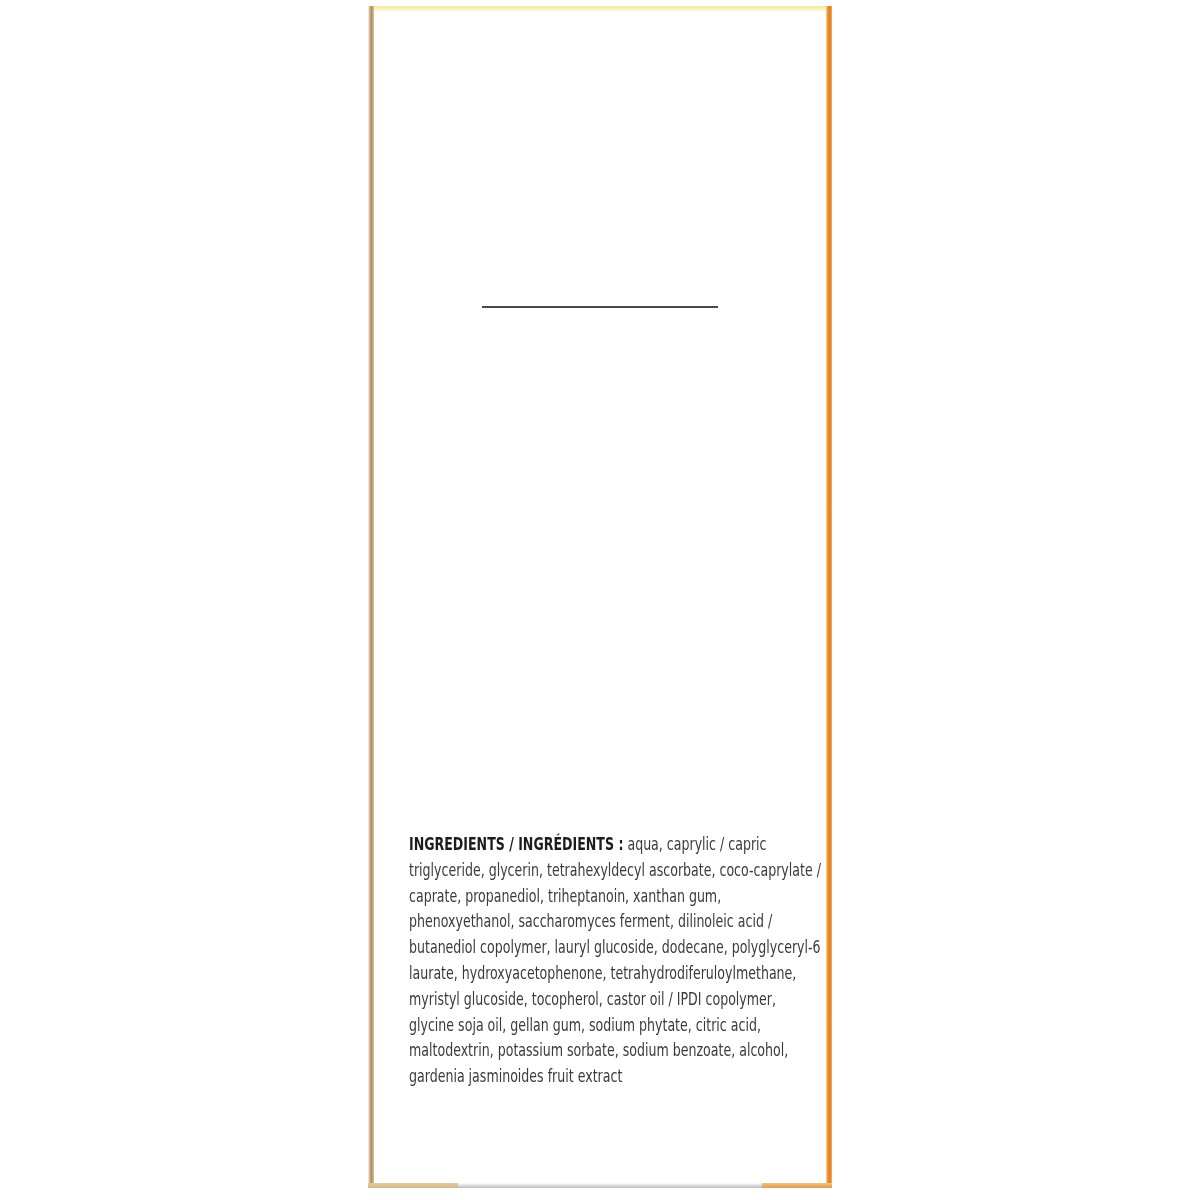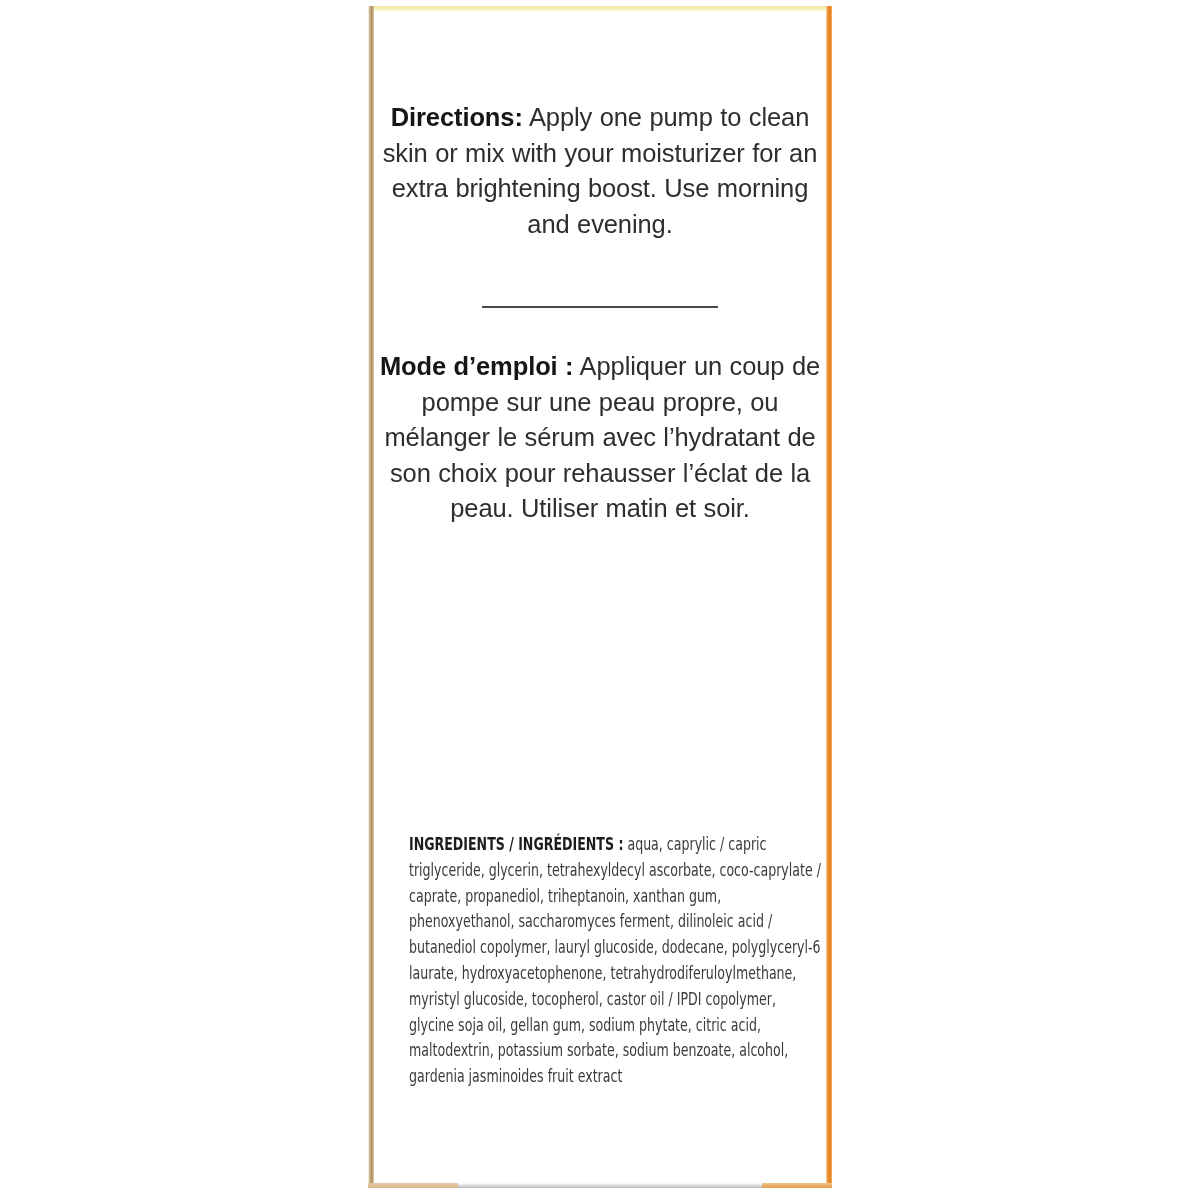--- a/index.html
+++ b/index.html
@@ -121,29 +121,23 @@
 
     <div class="edge" id="edge-top"></div>
     <div class="edge" id="edge-left"></div>
     <div class="edge" id="edge-right"></div>
     <div class="edge" id="edge-bottom"></div>
     <div class="edge" id="corner-bl"></div>
     <div class="edge" id="corner-br"></div>
 
     <div id="content">
 
-      <div class="block" id="directions-block">
-        <span class="lead">Directions:</span><span> Apply one pump to clean skin or mix with your moisturizer for an extra brightening boost. Use morning and evening.</span>
-      </div>
 
       <div id="divider"></div>
 
-      <div class="block" id="mode-block">
-        <span class="lead">Mode d’emploi :</span><span> Appliquer un coup de pompe sur une peau propre, ou mélanger le sérum avec l’hydratant de son choix pour rehausser l’éclat de la peau. Utiliser matin et soir.</span>
-      </div>
 
       <div id="ingredients">
         <span class="ing-head">INGREDIENTS / INGRÉDIENTS :</span><span> aqua, caprylic / capric triglyceride, glycerin, tetrahexyldecyl ascorbate, coco-caprylate / caprate, propanediol, triheptanoin, xanthan gum, phenoxyethanol, saccharomyces ferment, dilinoleic acid / butanediol copolymer, lauryl glucoside, dodecane, polyglyceryl-6 laurate, hydroxyacetophenone, tetrahydrodiferuloylmethane, myristyl glucoside, tocopherol, castor oil / IPDI copolymer, glycine soja oil, gellan gum, sodium phytate, citric acid, maltodextrin, potassium sorbate, sodium benzoate, alcohol, gardenia jasminoides fruit extract</span>
       </div>
 
     </div>
   </div>
 </div>
 
 </body></html>

